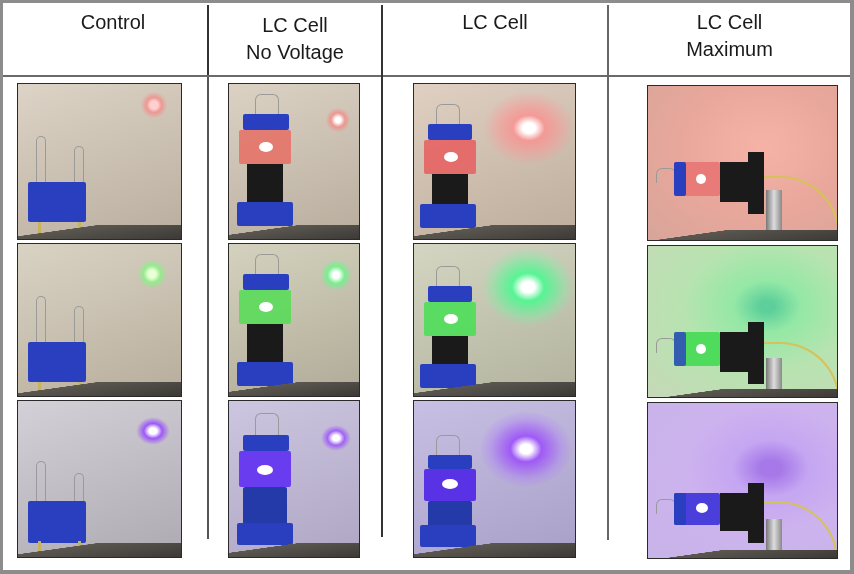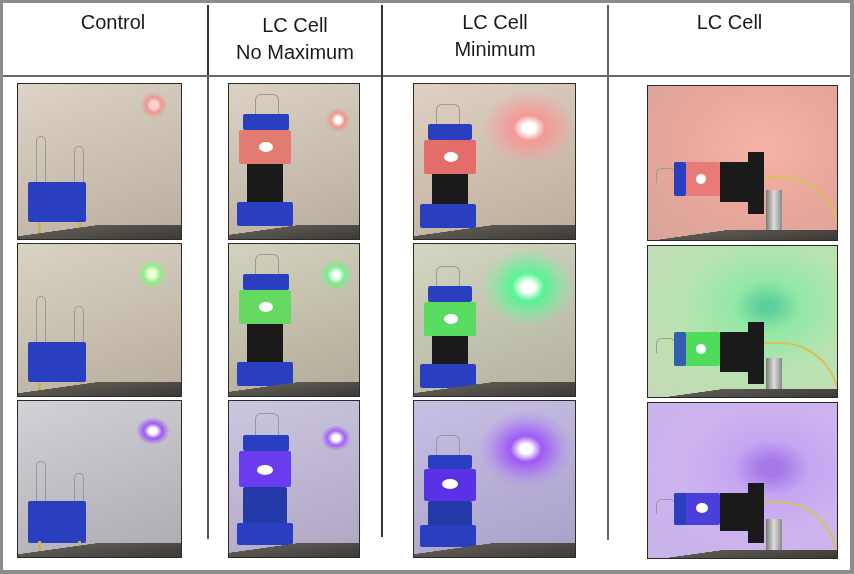--- a/index.html
+++ b/index.html
@@ -29,28 +29,28 @@
   <div class="vline" style="left:204px;top:2px;height:70px;"></div>
   <div class="vline" style="left:204px;top:74px;height:462px;background:#555;"></div>
   <div class="vline" style="left:378px;top:2px;height:532px;"></div>
   <div class="vline" style="left:604px;top:2px;height:535px;background:#666;"></div>
 
   <div class="hdr" style="left:0;width:220px;">
     <div>Control</div>
   </div>
   <div class="hdr" style="left:206px;width:172px;top:9px;">
     <div>LC Cell</div>
-    <div>No Maximum</div>
+    <div>No Voltage</div>
   </div>
   <div class="hdr" style="left:380px;width:224px;">
     <div>LC Cell</div>
-    <div>Minimum</div>
   </div>
   <div class="hdr" style="left:606px;width:241px;">
     <div>LC Cell</div>
+    <div>Maximum</div>
   </div>
 
   <div class="frame" style="left:14px;top:80px;width:165px;height:157px;">
     <div class="wall" style="background:linear-gradient(160deg,#ddd3c6,#b9ae9e);"></div>
     <div class="spot" style="left:122px;top:8px;width:28px;height:26px;background:radial-gradient(circle,#ffd0d0 0 20%,rgba(255,120,120,.6) 40%,transparent 70%);"></div>
     <div class="clip" style="left:18px;top:52px;width:8px;height:48px;"></div>
     <div class="clip" style="left:56px;top:62px;width:8px;height:40px;"></div>
     <div class="holder" style="left:10px;top:98px;width:58px;height:40px;"></div>
     <div class="leg" style="left:20px;top:138px;height:20px;"></div>
     <div class="leg" style="left:60px;top:138px;height:20px;"></div>

